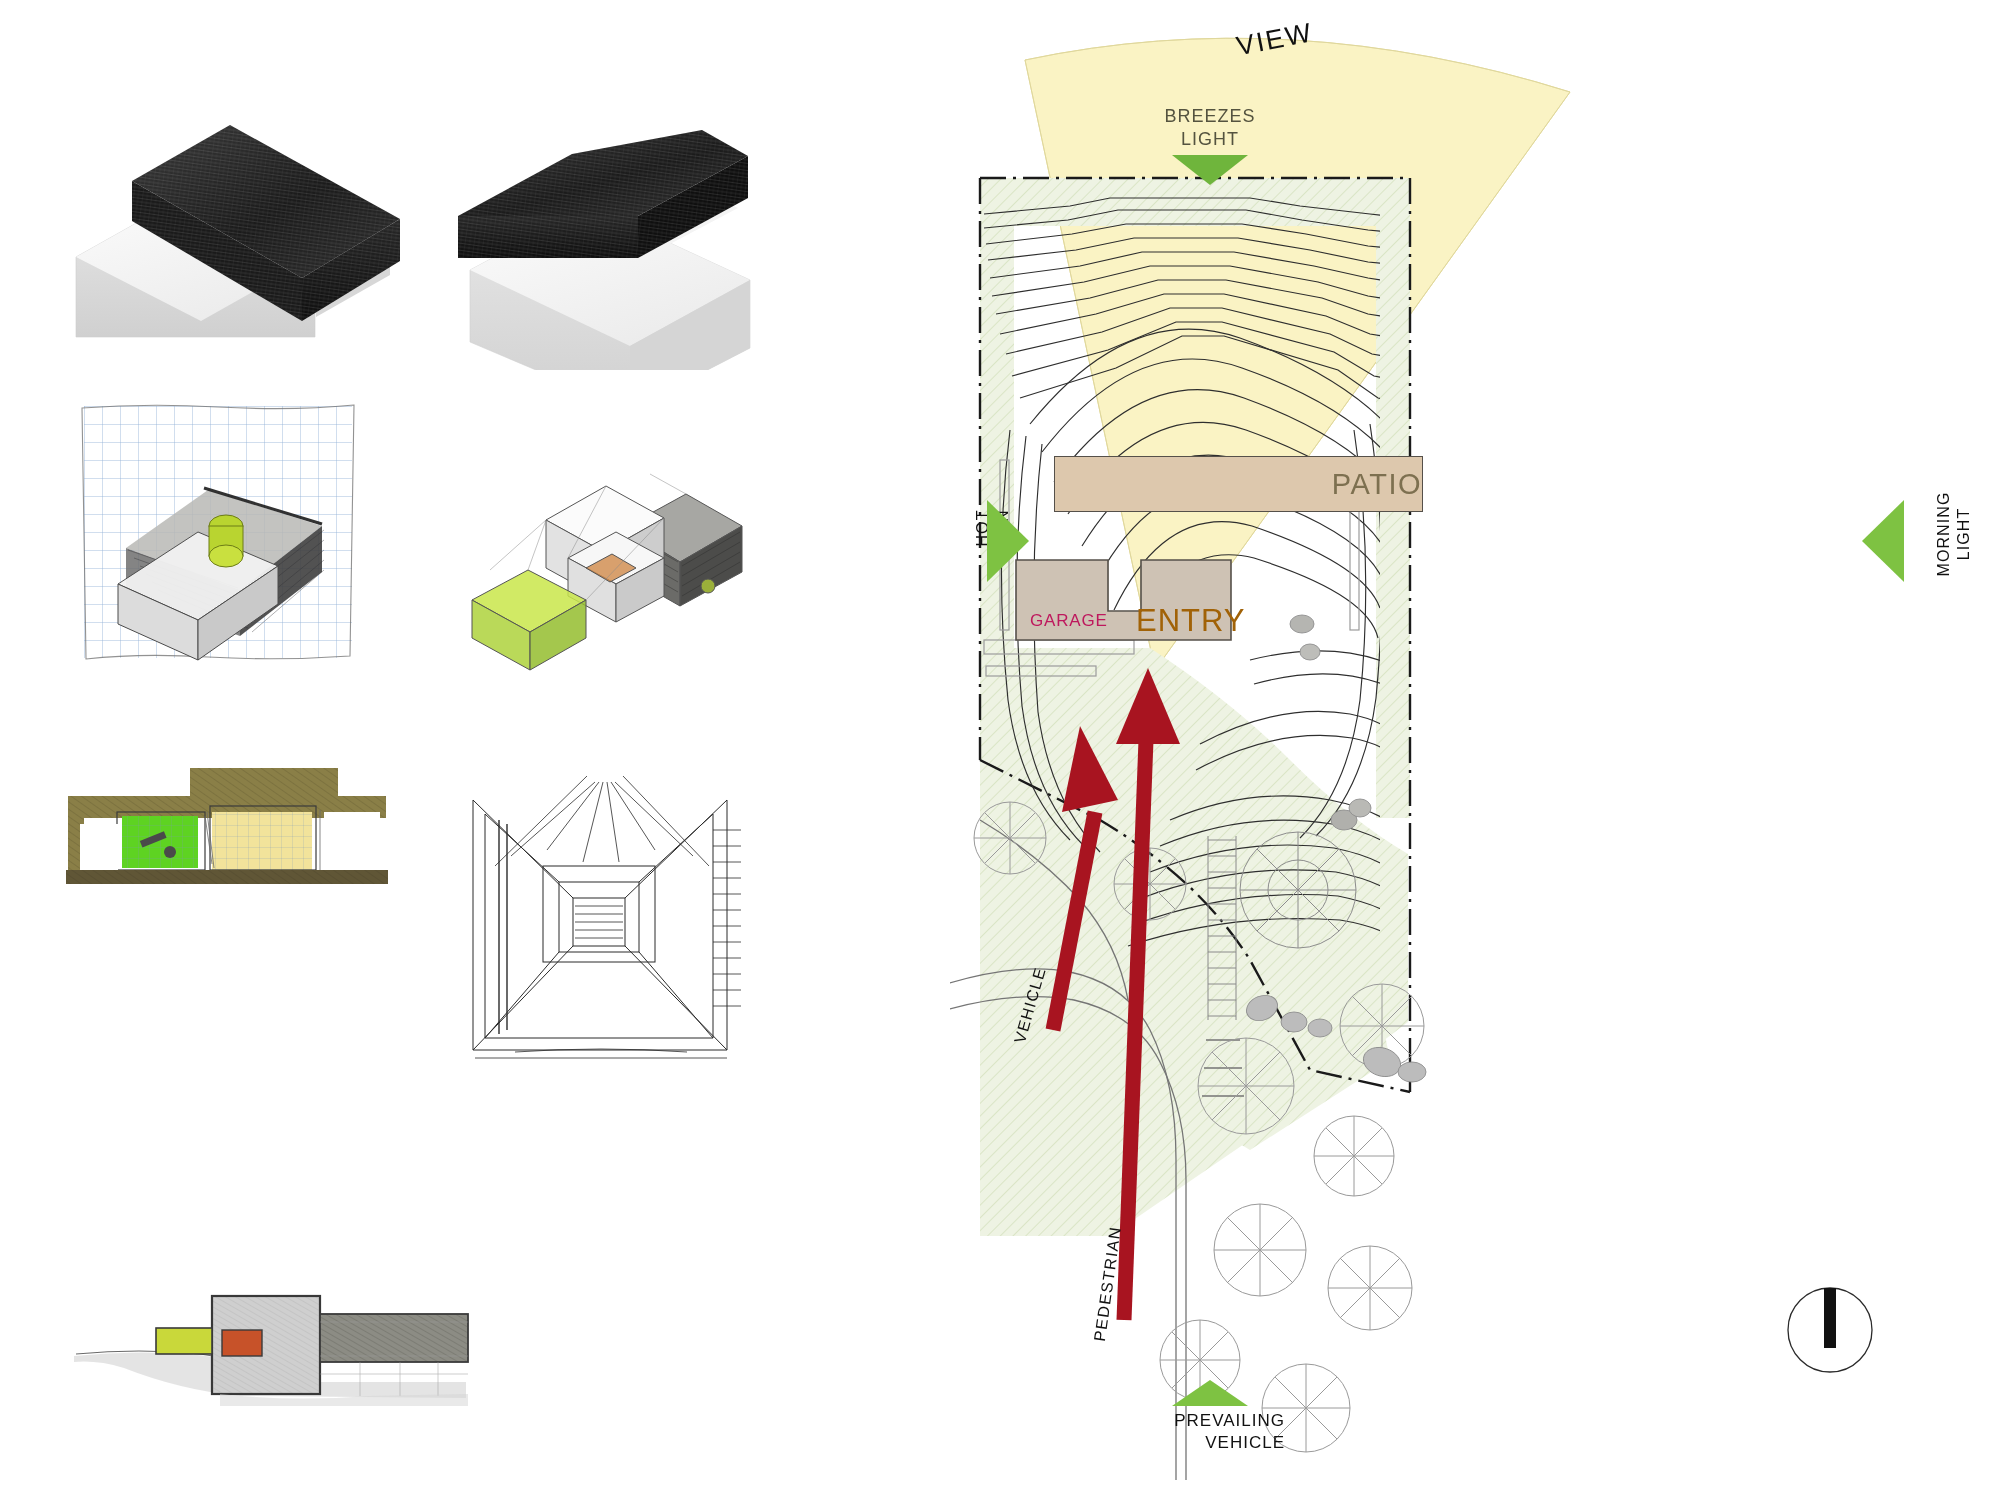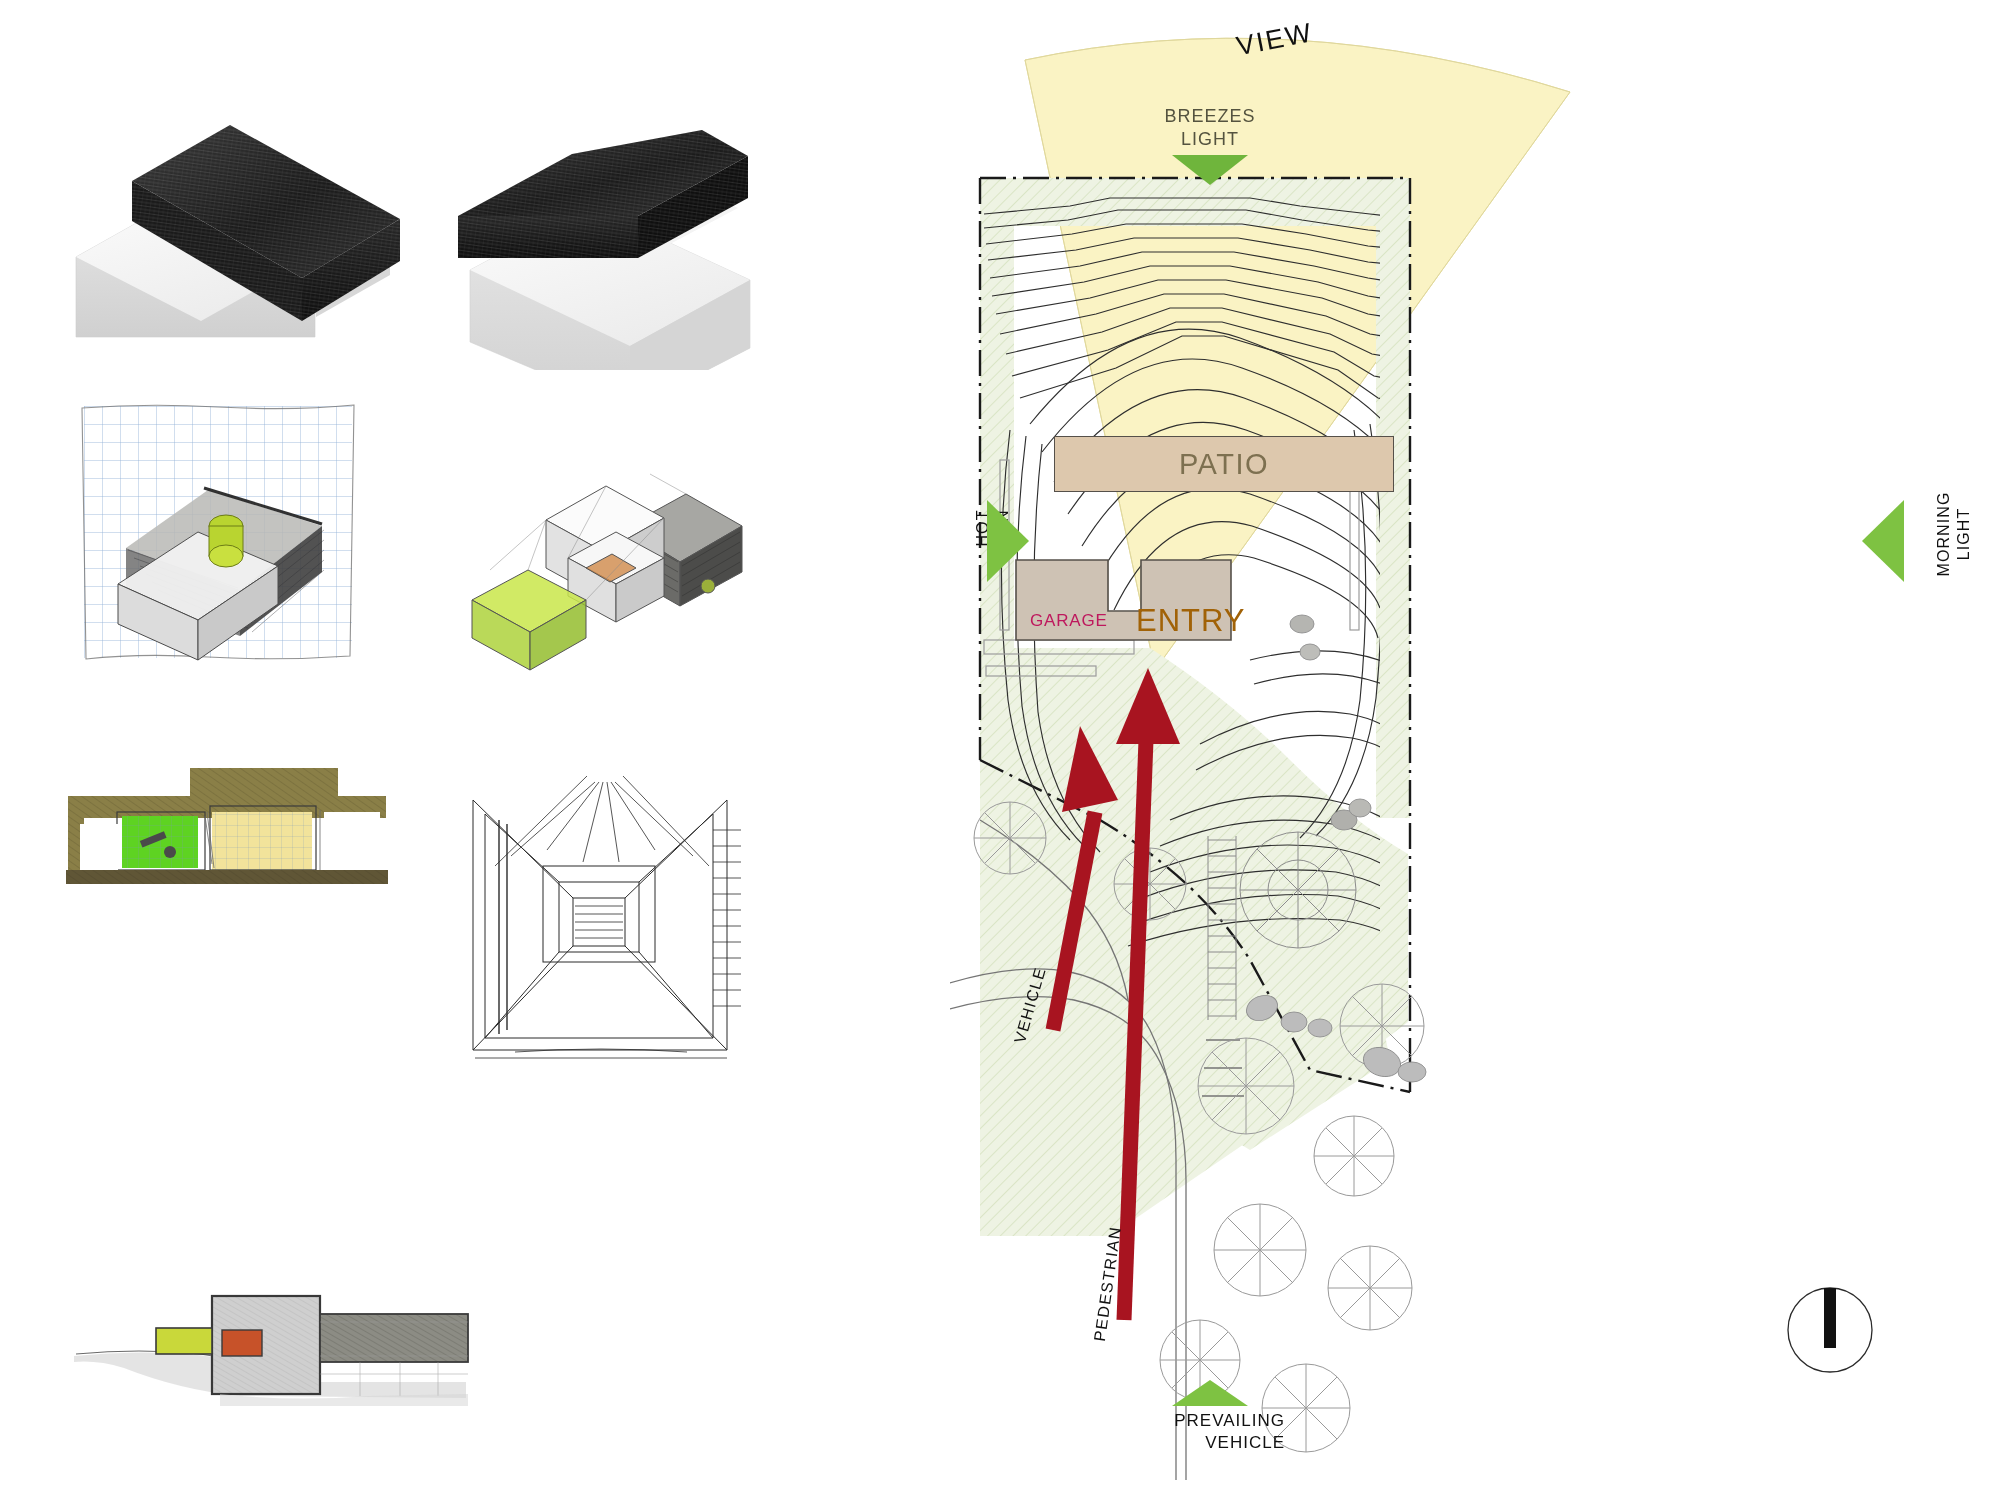--- a/index.html
+++ b/index.html
@@ -472,21 +472,21 @@
       <path d="M174 1320 L196 740" stroke="#a81420" stroke-width="15" stroke-linecap="butt"></path>
       <polygon points="198,668 230,744 166,744" fill="#a81420"></polygon>
     </g>
 
     <g>
       <circle cx="880" cy="1330" r="42" fill="none" stroke="#2a2a2a" stroke-width="1.3"></circle>
       <rect x="874" y="1288" width="12" height="60" fill="#111"></rect>
     </g>
   </svg>
 
-  <div class="prog-block" id="patio-block" style="left:104px;top:436px;width:340px;height:56px;">
+  <div class="prog-block" id="patio-block" style="left:104px;top:456px;width:369px;height:56px;justify-content:flex-end;">
     <span class="prog-label" id="patio-label">PATIO</span>
   </div>
 
 
   <div class="prog-block" id="lower-block" style="left:66px;top:560px;width:215px;height:80px;
               clip-path:polygon(0 0,43% 0,43% 64%,58% 64%,58% 0,100% 0,100% 100%,0 100%);
               border:none;background:#cec2b4;">
   </div>
   <svg width="1050" height="1500" style="position:absolute;left:0;top:0;pointer-events:none;">
     <path d="M66 560 L158 560 L158 611 L191 611 L191 560 L281 560 L281 640 L66 640 Z" fill="none" stroke="#55504a" stroke-width="1.6"></path>

